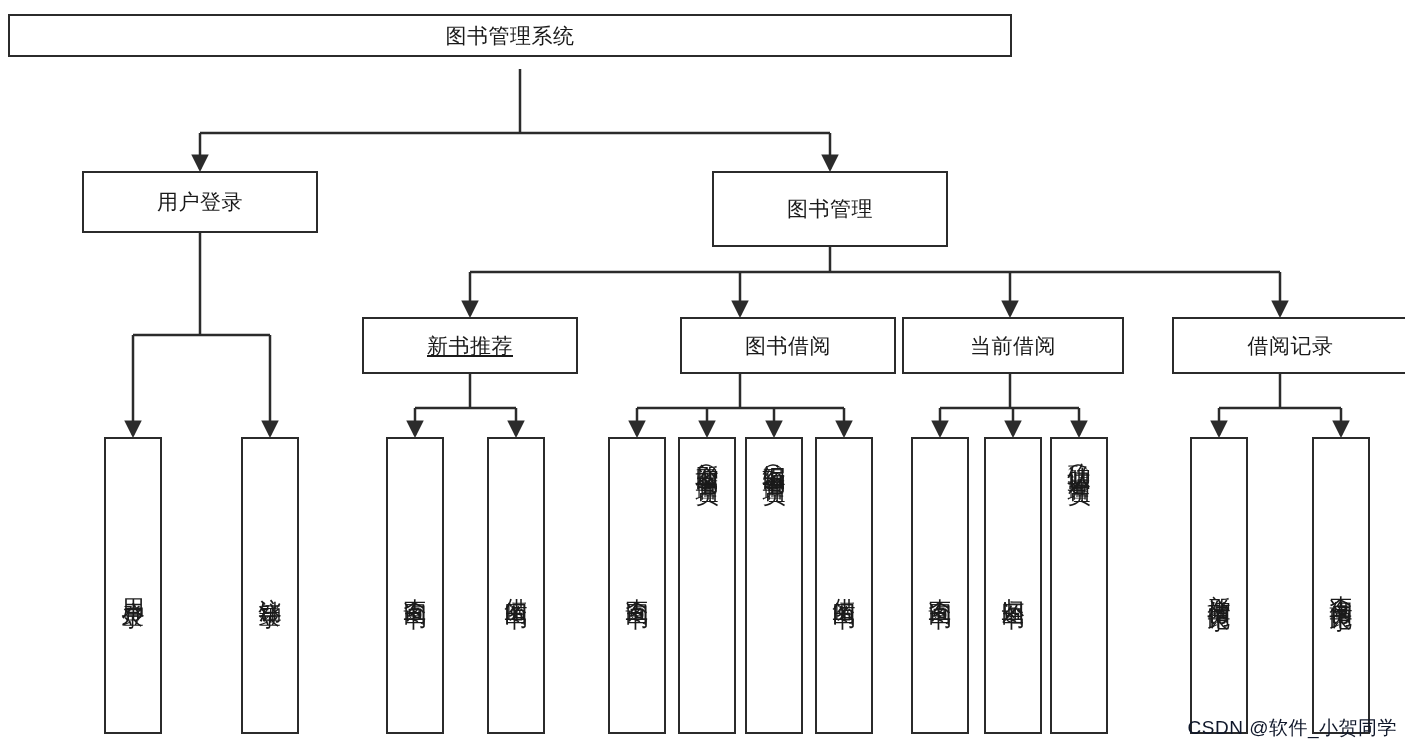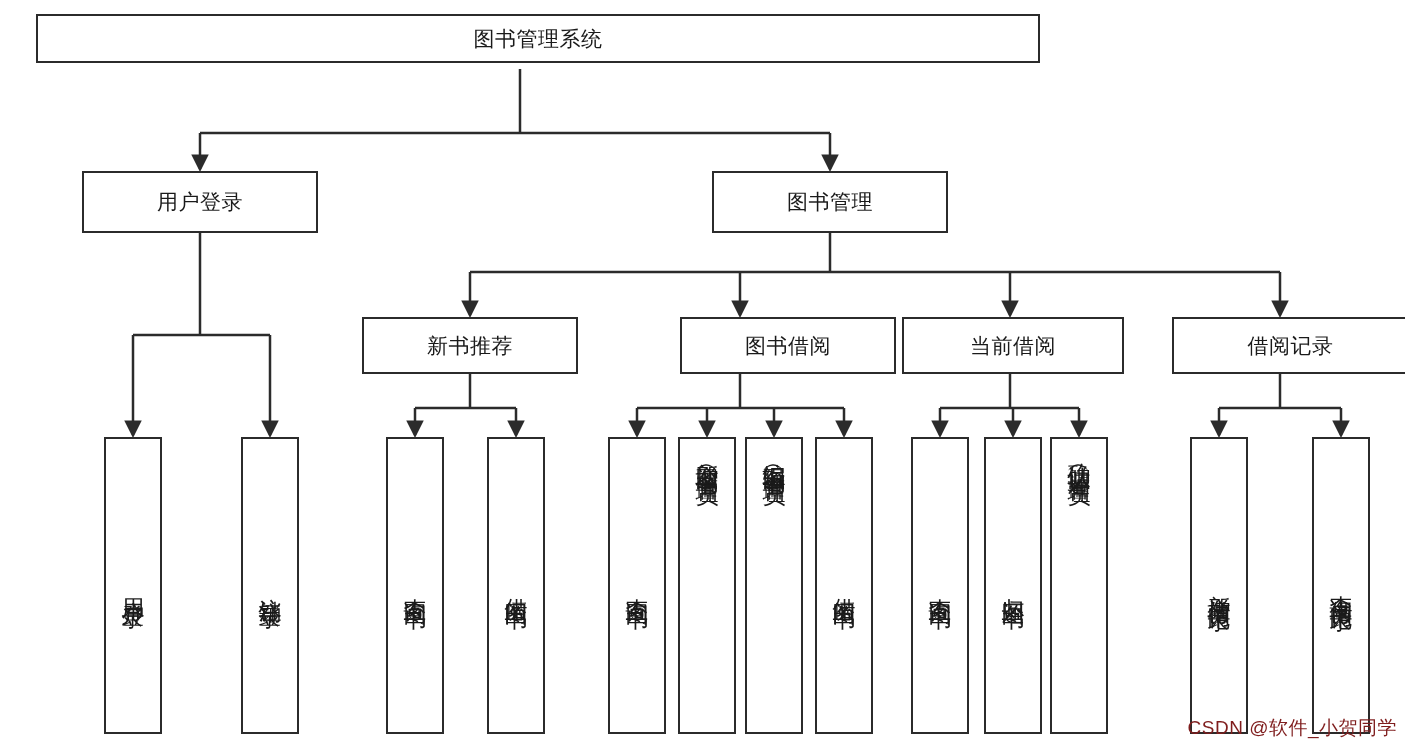--- a/index.html
+++ b/index.html
@@ -59,21 +59,21 @@
   }
   .node.vert.centerv {
     align-items: center;
     padding-top: 0;
   }
   .watermark {
     position: absolute;
     right: 8px;
     bottom: 6px;
     font-size: 19px;
-    color: #7f1d1d;
+    color: #0f172a;
     white-space: nowrap;
     letter-spacing: 0.5px;
   }
 </style>
 </head>
 <body>
 
 <div id="canvas">
 
   <svg class="wires" viewBox="0 0 1405 747" xmlns="http://www.w3.org/2000/svg">
@@ -113,30 +113,30 @@
         <line x1="1013" y1="408" x2="1013" y2="435" marker-end="url(#arrow)"></line>
         <line x1="1079" y1="408" x2="1079" y2="435" marker-end="url(#arrow)"></line>
         <line x1="1280" y1="374" x2="1280" y2="408"></line>
         <line x1="1219" y1="408" x2="1341" y2="408"></line>
         <line x1="1219" y1="408" x2="1219" y2="435" marker-end="url(#arrow)"></line>
         <line x1="1341" y1="408" x2="1341" y2="435" marker-end="url(#arrow)"></line>
       </g>
   </svg>
 
   <div id="nodes-layer">
-      <div class="node horiz" style="left: 36px; top: 14px; width: 1004px; height: 49px;">
+      <div class="node horiz" style="left: 8px; top: 14px; width: 1004px; height: 43px;">
         <span class="label">图书管理系统</span>
       </div>
       <div class="node horiz" style="left: 82px; top: 171px; width: 236px; height: 62px;">
         <span class="label">用户登录</span>
       </div>
-      <div class="node horiz" style="left: 712px; top: 171px; width: 236px; height: 62px;">
+      <div class="node horiz" style="left: 712px; top: 171px; width: 236px; height: 76px;">
         <span class="label">图书管理</span>
       </div>
-      <div class="node horiz" style="left: 362px; top: 317px; width: 216px; height: 57px;">
+      <div class="node horiz" style="left: 362px; top: 317px; width: 216px; height: 57px; text-decoration: underline;">
         <span class="label">新书推荐</span>
       </div>
       <div class="node horiz" style="left: 632px; top: 317px; width: 216px; height: 57px; margin-left: 48px;">
         <span class="label">图书借阅</span>
       </div>
       <div class="node horiz" style="left: 902px; top: 317px; width: 222px; height: 57px;">
         <span class="label">当前借阅</span>
       </div>
       <div class="node horiz" style="left: 1172px; top: 317px; width: 237px; height: 57px;">
         <span class="label">借阅记录</span>

